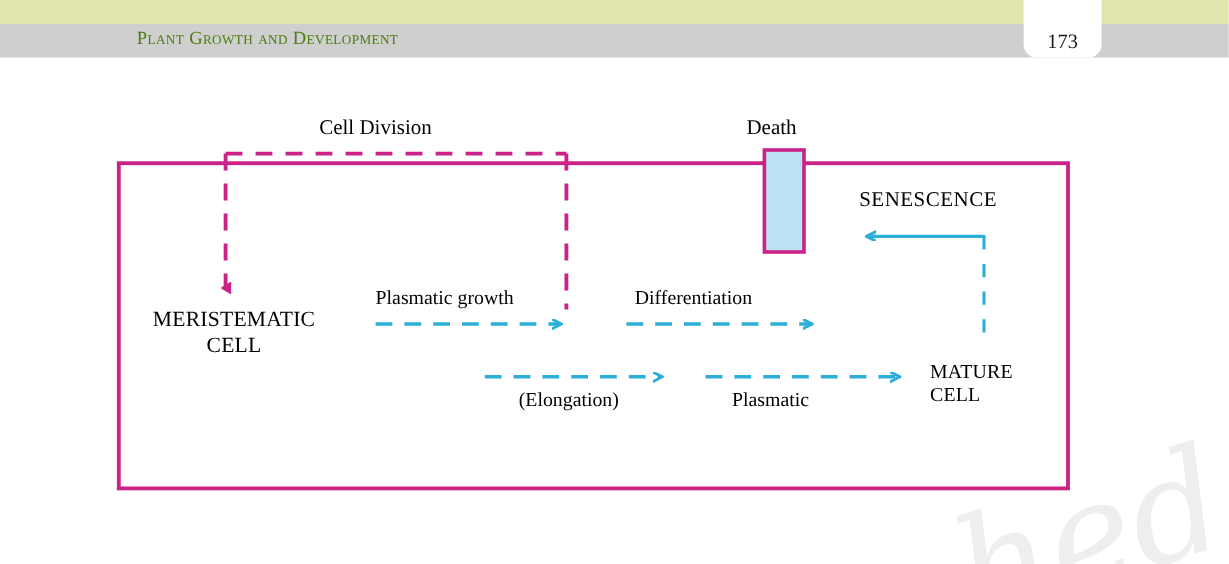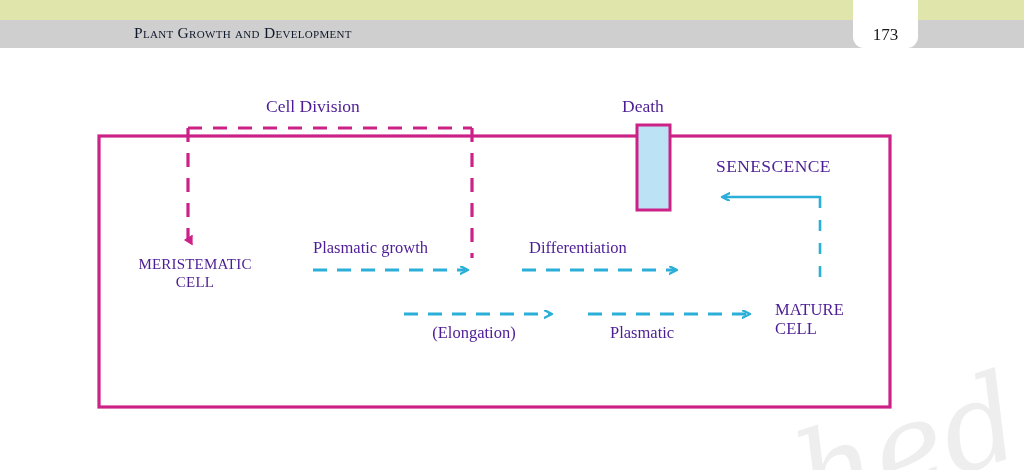--- a/index.html
+++ b/index.html
@@ -27,23 +27,22 @@
     left: 0; top: 20px;
     width: 1024px; height: 28px;
     background: #cfcfcf;
   }
   .header-title {
     position: absolute;
     left: 114px; top: 24px;
     font-size: 15.5px;
     font-variant: small-caps;
     letter-spacing: 0.3px;
-    color: #0f172a;
+    color: #4d7c0f;
     white-space: nowrap;
-    margin-left: 20px;
   }
   .page-tab {
     position: absolute;
     left: 853px; top: 0px;
     width: 65px; height: 48px;
     background: #ffffff;
     border-radius: 0 0 11px 11px;
   }
   .page-number {
     position: absolute;
@@ -62,28 +61,28 @@
     width: 1024px; height: 422px;
   }
   .fig-svg {
     position: absolute;
     left: 0; top: 0;
   }
 
   
   .lbl {
     position: absolute;
-    color: #4c1d95;
+    color: #000000;
     white-space: nowrap;
     line-height: 1.18;
   }
   .lbl-cell-division { left: 266px; top: 48px;  font-size: 17.5px; }
   .lbl-death         { left: 622px; top: 48px;  font-size: 17.5px; text-align: right; }
   .lbl-senescence    { left: 716px; top: 108px; font-size: 17.5px; letter-spacing: 0.4px; }
-  .lbl-meristematic  { left: 120px; top: 208px; font-size: 15px; text-align: center; width: 150px; letter-spacing: 0.2px;}
+  .lbl-meristematic  { left: 120px; top: 208px; font-size: 18px; text-align: center; width: 150px; letter-spacing: 0.2px;}
   .lbl-plasmatic     { left: 313px; top: 190px; font-size: 16.5px; }
   .lbl-differentiation { left: 529px; top: 190px; font-size: 16.5px; }
   .lbl-expansion     { left: 418px; top: 275px; font-size: 16.5px; text-align: center; width: 112px; }
   .lbl-maturation    { left: 610px; top: 275px; font-size: 16.5px; }
   .lbl-mature        { left: 775px; top: 252px; font-size: 16.5px; text-align: left; width: 112px; letter-spacing: 0.2px;}
 
   
   .watermark {
     position: absolute;
     left: 795px; top: 330px;

